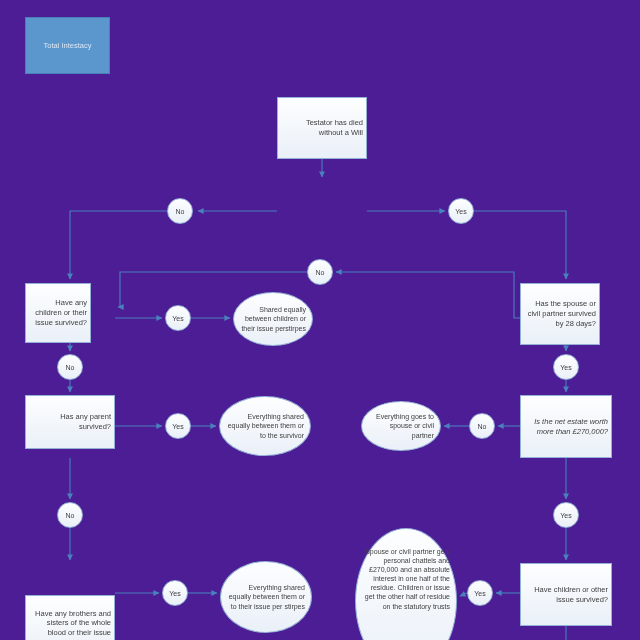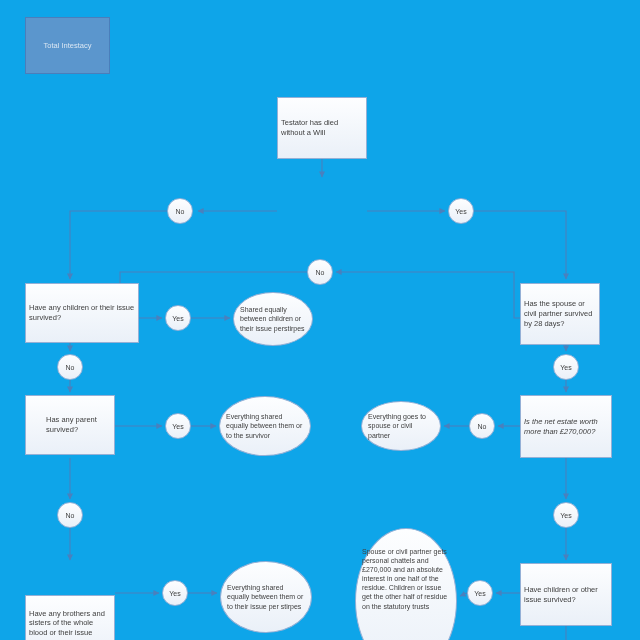--- a/index.html
+++ b/index.html
@@ -1,24 +1,24 @@
 <!DOCTYPE html>
 <html><head>
 <meta charset="utf-8">
 <style>
   html,body{margin:0;padding:0;background:#fff;}
   .canvas{
-    position:relative;width:640px;height:640px;background:#0ea5e9;
+    position:relative;width:640px;height:640px;background:#4c1d95;
     overflow:hidden;font-family:"Liberation Sans", sans-serif;
   }
   .wires{position:absolute;left:0;top:0;z-index:0;}
   .node{
     position:absolute;z-index:1;box-sizing:border-box;
     display:flex;align-items:center;justify-content:center;
-    text-align:left;color:#404040;
+    text-align:right;color:#404040;
     background:linear-gradient(180deg,#fdfeff 0%,#eaf0f8 100%);
     border:1px solid #94b0d6;
   }
   .box{font-size:7.5px;line-height:1.3;padding:3px;}
   .oval{border-radius:50%;font-size:7px;line-height:1.3;padding:6px;}
   .circle{
     border-radius:50%;width:26px;height:26px;font-size:7px;line-height:1;
     padding:0;
   }
   .title-box{
@@ -69,25 +69,25 @@
       <polyline points="70,628 70,640"></polyline>
       <polyline points="566,626 566,640"></polyline>
     </g>
   </svg>
 
   <div class="title-box">Total Intestacy</div>
 
   <div class="node box" style="left:277px;top:97px;width:90px;height:62px;">Testator has died without a Will</div>
 
 
-  <div class="node box" style="left:25px;top:283px;width:114px;height:60px;">Have any children or their issue survived?</div>
+  <div class="node box" style="left:25px;top:283px;width:66px;height:60px;">Have any children or their issue survived?</div>
 
   <div class="node box" style="left:520px;top:283px;width:80px;height:62px;">Has the spouse or civil partner survived by 28 days?</div>
 
-  <div class="node box" style="left:25px;top:395px;width:90px;height:60px;padding-left:20px;">Has any parent survived?</div>
+  <div class="node box" style="left:25px;top:395px;width:90px;height:54px;padding-left:20px;">Has any parent survived?</div>
 
   <div class="node box" style="left:520px;top:395px;width:92px;height:63px;font-style:italic;">Is the net estate worth more than £270,000?</div>
 
   <div class="node box" style="left:25px;top:563px;width:90px;height:66px;margin-top:32px;">Have any brothers and sisters of the whole blood or their issue survived?</div>
 
   <div class="node box" style="left:520px;top:563px;width:92px;height:63px;">Have children or other issue survived?</div>
 
   <div class="node oval" style="left:233px;top:292px;width:80px;height:54px;">Shared equally between children or their issue perstirpes</div>
 
   <div class="node oval" style="left:219px;top:396px;width:92px;height:60px;">Everything shared equally between them or to the survivor</div>

